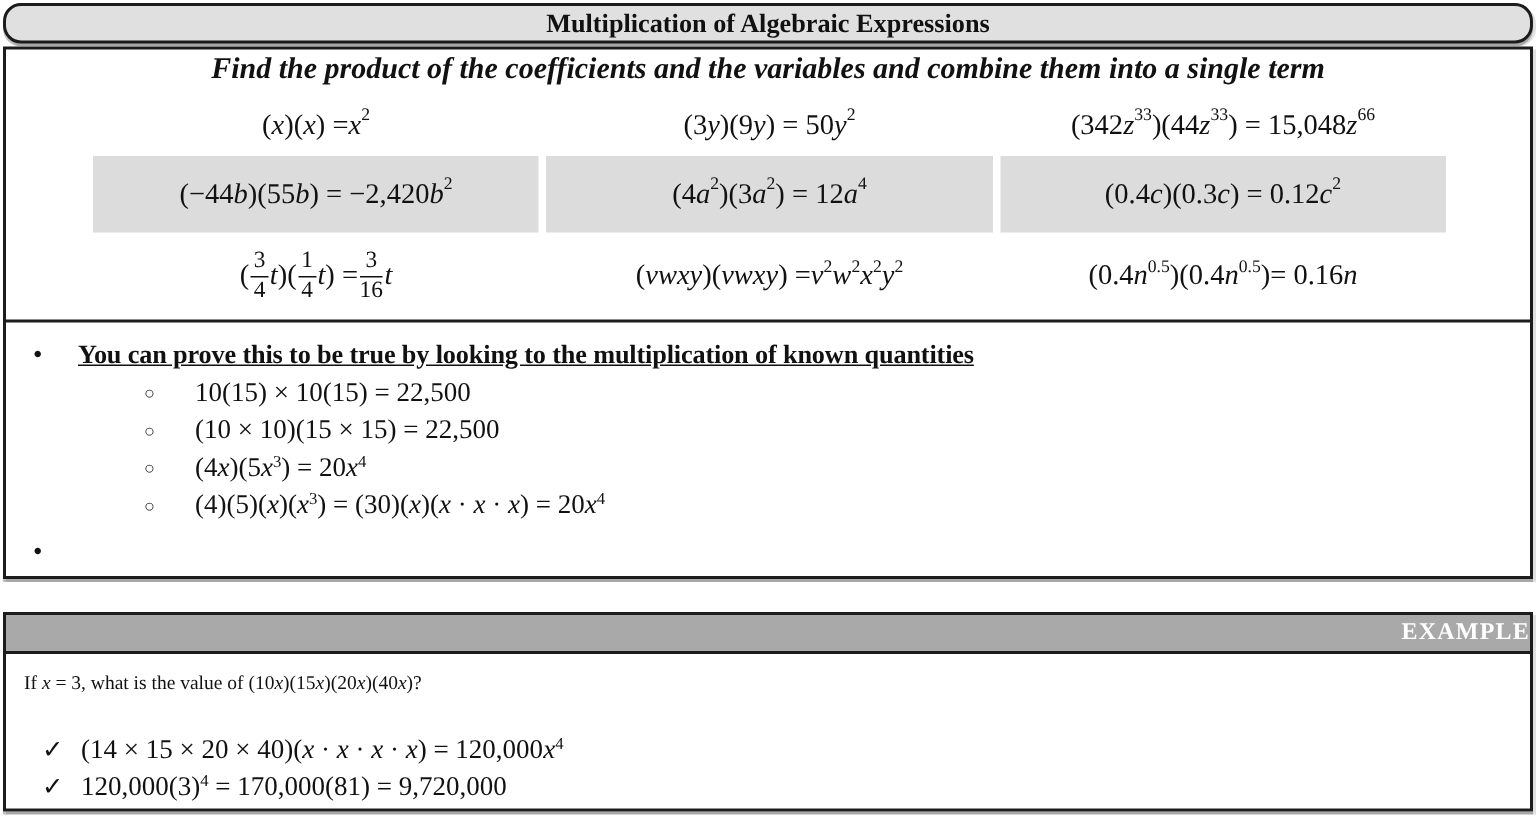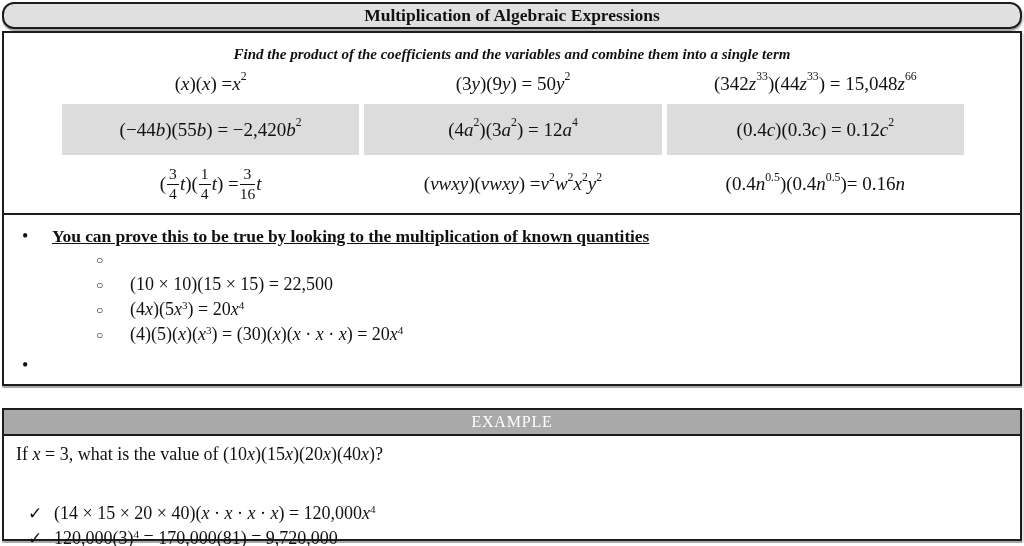--- a/index.html
+++ b/index.html
@@ -21,23 +21,23 @@
   
   .title-box {
     top: 2px; height: 27px;
     background: var(--title-bar-bg, #e0e0e0);
     display: flex; align-items: center; justify-content: center;
     font-weight: 700; font-size: 17.5px; border-radius: 12px;
   }
   
   .main-box { top: 31px; height: 355px; }
   .instruction {
-    height: 30px; padding-top: 13px;
+    height: 30px; padding-top: 2px;
     text-align: center;
-    font-style: italic; font-weight: 700; font-size: 15px;
+    font-style: italic; font-weight: 700; font-size: 20px;
   }
   .eq-grid { }
   .eq-row {
     display: grid; grid-template-columns: 1fr 1fr 1fr;
     column-gap: 5px; margin: 0 56px 0 58px;
   }
   .eq-row.r1 { height: 41px; }
   .eq-row.r2 { height: 51px; }
   .eq-row.r3 { height: 58px; }
   .eq-cell {
@@ -72,26 +72,26 @@
     font-size: 12px; transform: translateY(-1px);
   }
   .sub-line .stext { font-size: 18px; }
   .bullet-line.second { margin-top: 5px; }
   
   .example-box { top: 408px; height: 133px; }
   .example-header {
     height: 26px;
     background: var(--example-header-bg, #a9a9a9);
     border-bottom: 2px solid var(--border, #1c1c1c);
-    display: flex; align-items: center; justify-content: center;
+    display: flex; align-items: center; justify-content: flex-end;
     color: var(--example-header-text, #ffffff);
-    font-weight: 400; font-size: 16px; letter-spacing: 0.8px;
+    font-weight: 700; font-size: 16px; letter-spacing: 0.8px;
   }
   .example-body { padding: 7px 10px 4px; }
-  .question { font-size: 18px; line-height: 23px; padding-left: 2px; margin-bottom: 35px; }
+  .question { font-size: 13px; line-height: 23px; padding-left: 2px; margin-bottom: 21px; }
   .step { display: flex; align-items: baseline; line-height: 25px; }
   .step .check { flex: 0 0 40px; padding-left: 14px; font-size: 17px; }
   .step .stext { font-size: 18px; }
 </style>
 </head>
 <body>
 
 <div class="page">
 
   <div class="box title-box">
@@ -216,20 +216,21 @@
     </div>
 
     <div class="notes">
       <div class="bullet-line">
         <span class="glyph">•</span>
         <span class="btext">You can prove this to be true by looking to the multiplication of known quantities</span>
       </div>
       <div class="sub-list">
         <div class="sub-line">
           <span class="glyph">○</span>
+          <span class="stext"><span>10(15) × 10(15) = 22,500</span></span>
         </div>
         <div class="sub-line">
           <span class="glyph">○</span>
           <span class="stext"><span>(10 × 10)(15 × 15) = 22,500</span></span>
         </div>
         <div class="sub-line">
           <span class="glyph">○</span>
           <span class="stext"><span>(4</span><i>x</i><span>)(5</span><i>x</i><sup><span>3</span></sup><span>) = 20</span><i>x</i><sup><span>4</span></sup></span>
         </div>
         <div class="sub-line">

